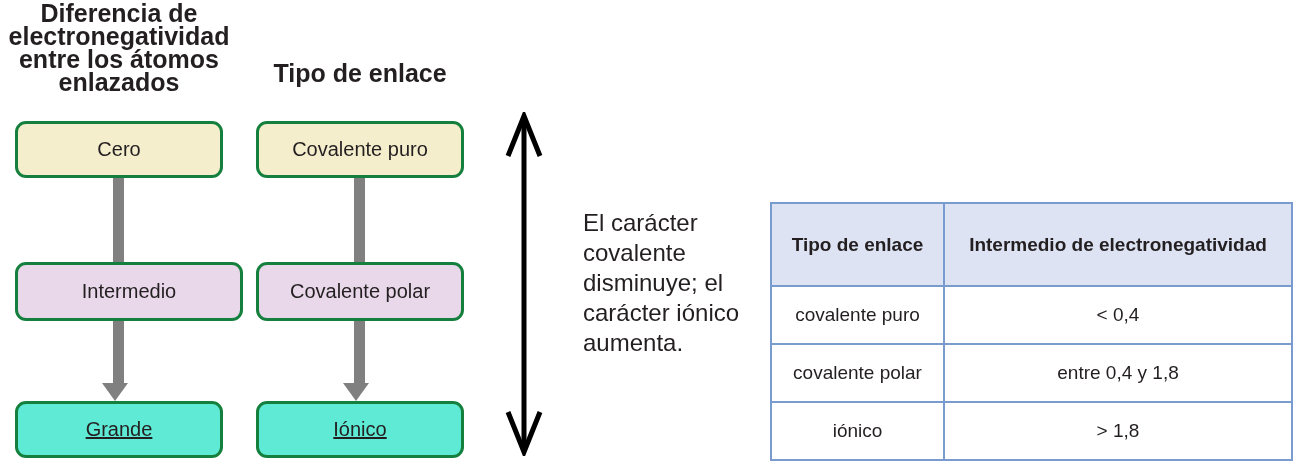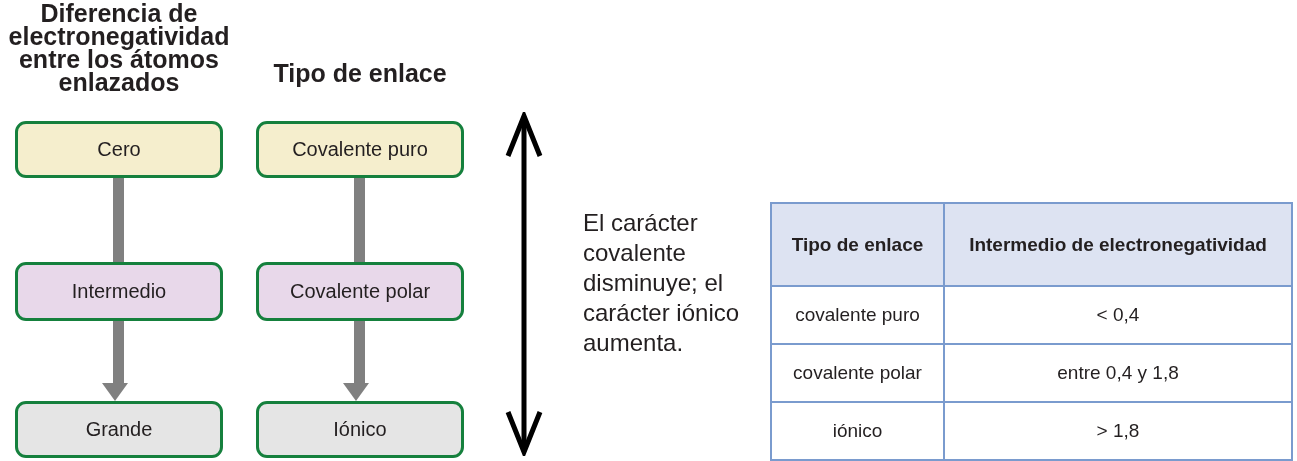--- a/index.html
+++ b/index.html
@@ -36,25 +36,25 @@
     border-radius: 11px;
     display: flex;
     align-items: center;
     justify-content: center;
     font-size: 20px;
     color: #231f20;
     z-index: 3;
   }
   .box-cream    { background: #f5eecd; }
   .box-lavender { background: #e8d8ea; }
-  .box-green    { background: #e5e5e5; }
+  .box-green    { background: #5eead4; text-decoration: underline; }
 
   
   #box-cero       { left: 15px;  top: 121px; width: 208px; height: 57px; }
-  #box-intermedio { left: 15px;  top: 262px; width: 208px; height: 59px; }
+  #box-intermedio { left: 15px;  top: 262px; width: 228px; height: 59px; }
   #box-grande     { left: 15px;  top: 401px; width: 208px; height: 57px; }
   
   #box-covalente-puro  { left: 256px; top: 121px; width: 208px; height: 57px; }
   #box-covalente-polar { left: 256px; top: 262px; width: 208px; height: 59px; }
   #box-ionico          { left: 256px; top: 401px; width: 208px; height: 57px; }
 
   
   .connector {
     position: absolute;
     z-index: 1;

